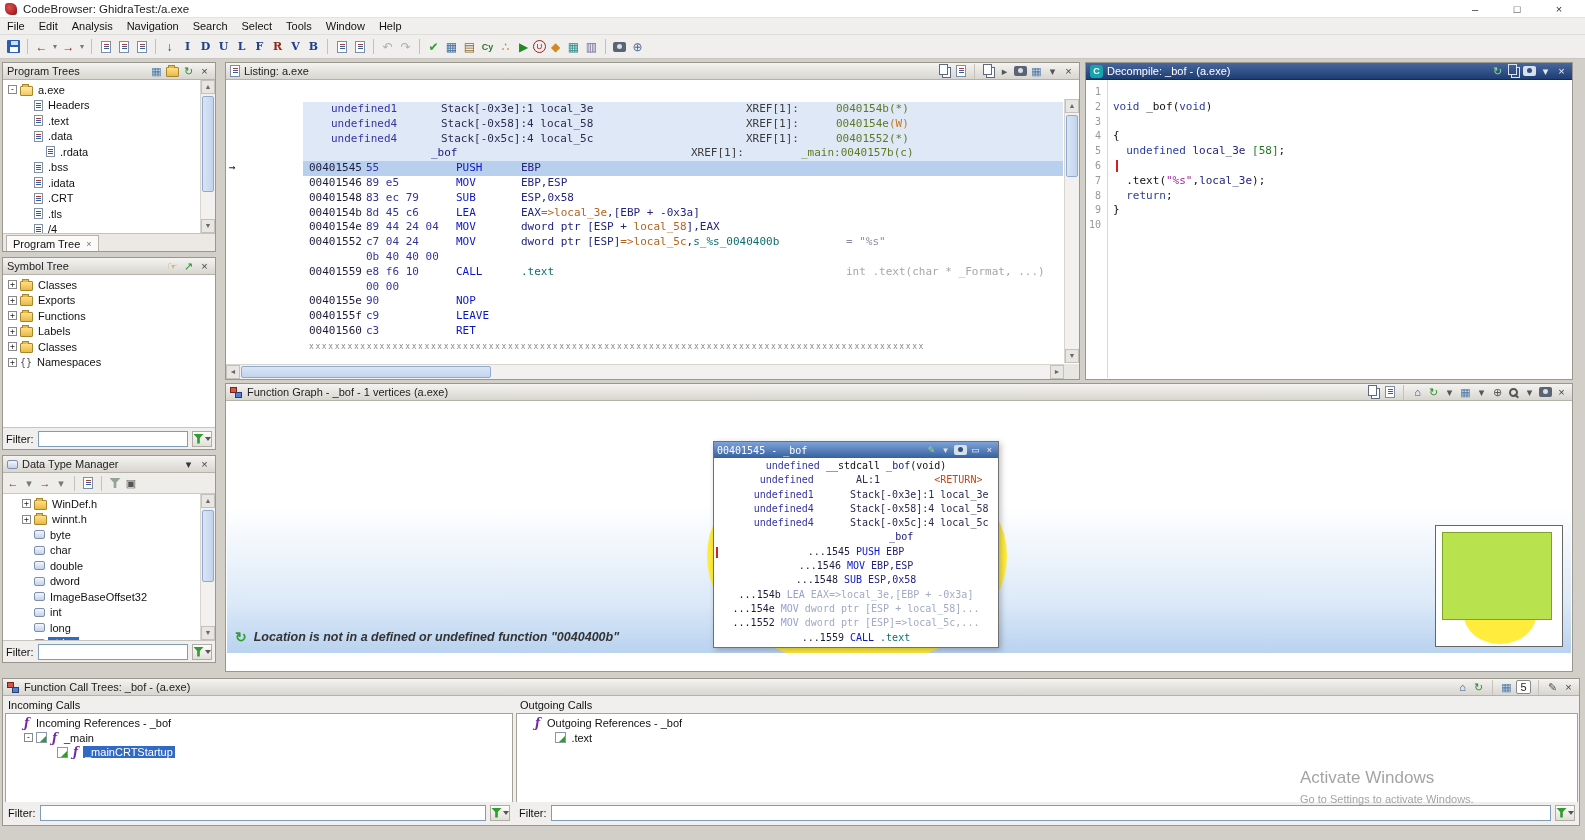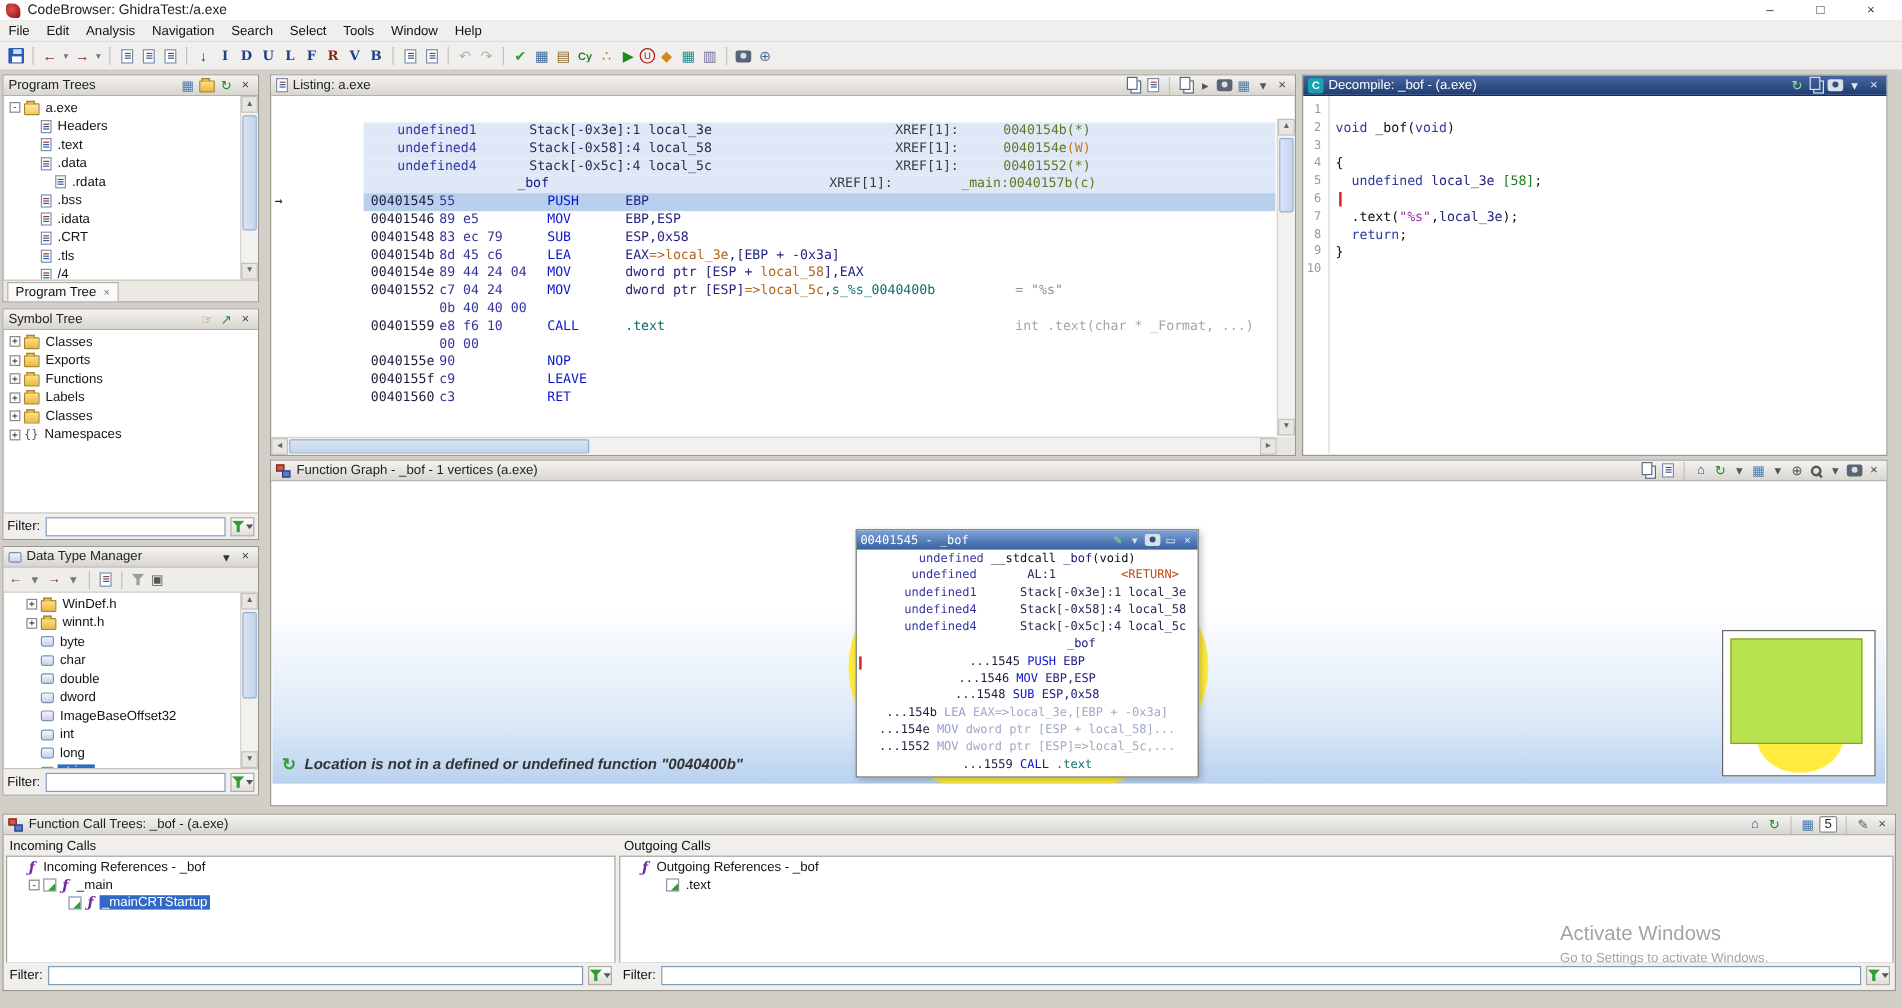--- a/index.html
+++ b/index.html
@@ -522,20 +522,21 @@
       <div class="lrow"><span class="fld col-addr"><span class="c-addr">00401548</span></span><span class="fld col-bytes"><span class="c-bytes">83 ec 79</span></span><span class="fld col-mnem"><span class="c-mnem">SUB</span></span><span class="fld col-op"><span class="c-op">ESP,0x58</span></span></div>
       <div class="lrow"><span class="fld col-addr"><span class="c-addr">0040154b</span></span><span class="fld col-bytes"><span class="c-bytes">8d 45 c6</span></span><span class="fld col-mnem"><span class="c-mnem">LEA</span></span><span class="fld col-op"><span class="c-op">EAX</span><span class="c-ref">=&gt;local_3e</span><span class="c-op">,[EBP + -0x3a]</span></span></div>
       <div class="lrow"><span class="fld col-addr"><span class="c-addr">0040154e</span></span><span class="fld col-bytes"><span class="c-bytes">89 44 24 04</span></span><span class="fld col-mnem"><span class="c-mnem">MOV</span></span><span class="fld col-op"><span class="c-op">dword ptr [ESP + </span><span class="c-ref">local_58</span><span class="c-op">],EAX</span></span></div>
       <div class="lrow"><span class="fld col-addr"><span class="c-addr">00401552</span></span><span class="fld col-bytes"><span class="c-bytes">c7 04 24</span></span><span class="fld col-mnem"><span class="c-mnem">MOV</span></span><span class="fld col-op"><span class="c-op">dword ptr [ESP]</span><span class="c-ref">=&gt;local_5c</span><span class="c-op">,</span><span class="c-sym">s_%s_0040400b</span></span><span class="fld col-comment"><span class="c-cmt">= "%s"</span></span></div>
       <div class="lrow"><span class="fld col-bytes"><span class="c-bytes">0b 40 40 00</span></span></div>
       <div class="lrow"><span class="fld col-addr"><span class="c-addr">00401559</span></span><span class="fld col-bytes"><span class="c-bytes">e8 f6 10</span></span><span class="fld col-mnem"><span class="c-mnem">CALL</span></span><span class="fld col-op"><span class="c-sym">.text</span></span><span class="fld col-comment"><span class="c-fsig">int .text(char * _Format, ...)</span></span></div>
       <div class="lrow"><span class="fld col-bytes"><span class="c-bytes">00 00</span></span></div>
       <div class="lrow"><span class="fld col-addr"><span class="c-addr">0040155e</span></span><span class="fld col-bytes"><span class="c-bytes">90</span></span><span class="fld col-mnem"><span class="c-mnem">NOP</span></span></div>
       <div class="lrow"><span class="fld col-addr"><span class="c-addr">0040155f</span></span><span class="fld col-bytes"><span class="c-bytes">c9</span></span><span class="fld col-mnem"><span class="c-mnem">LEAVE</span></span></div>
       <div class="lrow"><span class="fld col-addr"><span class="c-addr">00401560</span></span><span class="fld col-bytes"><span class="c-bytes">c3</span></span><span class="fld col-mnem"><span class="c-mnem">RET</span></span></div>
+      <div class="lrow"><span class="fld col-sep"><span class="c-sep">xxxxxxxxxxxxxxxxxxxxxxxxxxxxxxxxxxxxxxxxxxxxxxxxxxxxxxxxxxxxxxxxxxxxxxxxxxxxxxxxxxxxxxxxxxxxxxxx</span></span></div>
     </div>
   <div class="sbv">
     <span class="sba up"></span>
     <span class="sbthumb"></span>
     <span class="sba down"></span>
   </div>
   <div class="sbh">
     <span class="sba left"></span>
     <span class="sbthumb"></span>
     <span class="sba right"></span>

